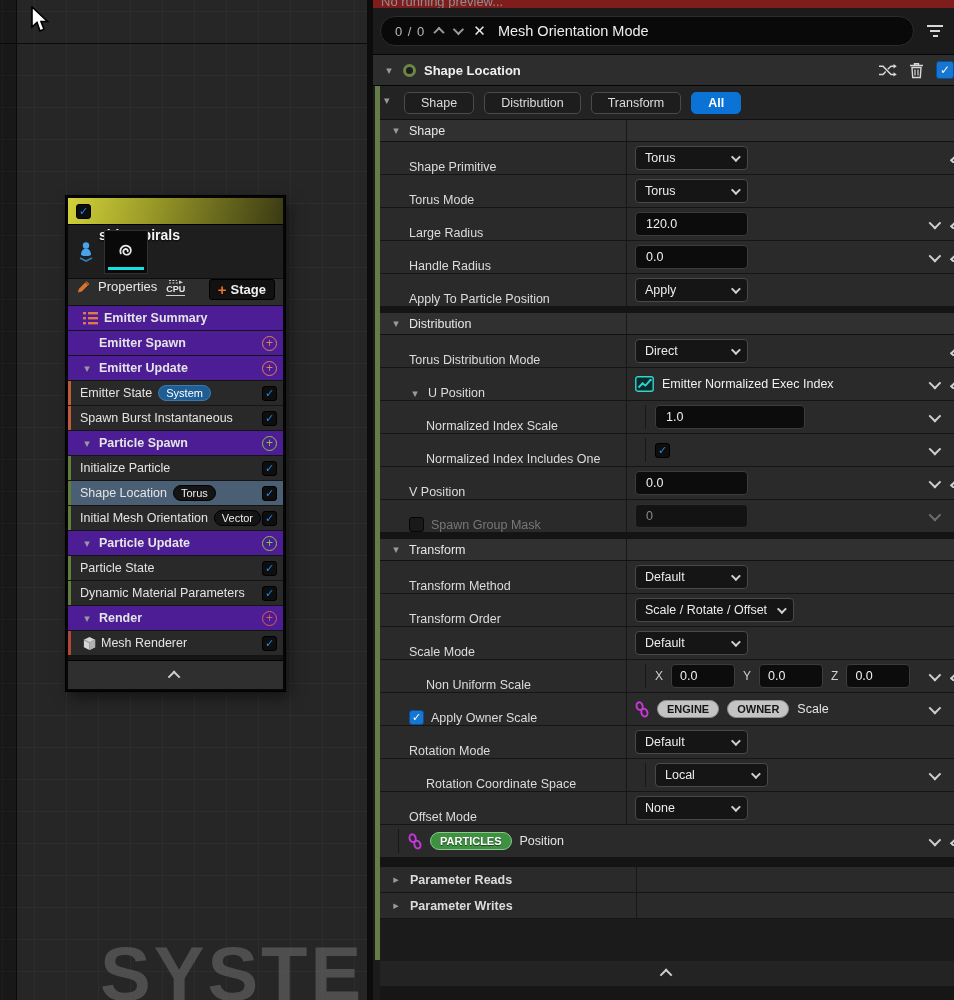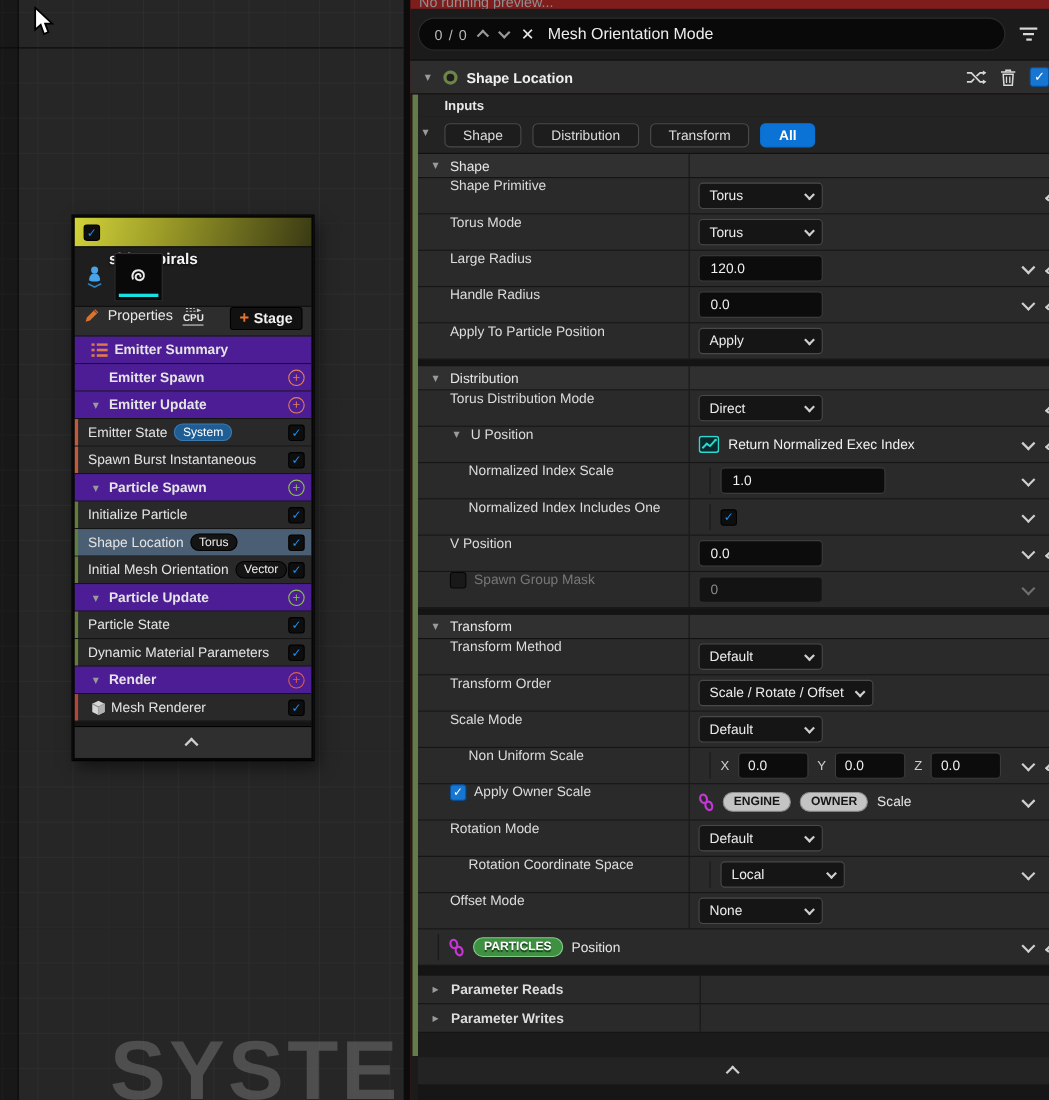--- a/index.html
+++ b/index.html
@@ -90,21 +90,21 @@
   .fpill{height:22px;display:flex;align-items:center;padding:0 16px;border-radius:5px;background:#1d1d1d;border:1px solid #4a4a4a;color:#dcdcdc;font-size:12.5px;}
   .fpill.active{background:#0b72d6;border-color:#0b72d6;color:#fff;font-weight:bold;}
 
   .drows{flex:1;display:flex;flex-direction:column;}
   .gap{height:6px;background:#141414;}
   .gap2{height:9px;background:#141414;}
   .sechdr{height:22px;display:flex;align-items:center;background:#303030;border-bottom:1px solid #121212;}
   .sechdr .nc{height:100%;display:flex;align-items:center;}
   .drow{height:33px;display:flex;align-items:center;background:#2a2a2a;border-bottom:1px solid #151515;position:relative;}
   .drow.dim .nlbl{color:#777;}
-  .nc{width:247px;flex:0 0 247px;display:flex;align-items:flex-start;padding-left:29px;border-right:1px solid #181818;height:100%;gap:7px;}
+  .nc{width:247px;flex:0 0 247px;display:flex;align-items:flex-end;padding-left:29px;border-right:1px solid #181818;height:100%;gap:7px;}
   .nc.hdr{padding-left:10px;}
   .nc.ind{padding-left:46px;}
   .nlbl{font-size:12.5px;color:#dcdcdc;white-space:nowrap;}
   .sechdr .nlbl{color:#e6e6e6;}
   .vc{flex:1;display:flex;align-items:center;height:100%;padding-left:8px;position:relative;gap:8px;}
   .vc.ind{padding-left:28px;border-left:0;}
   .vc.ind:before{content:"";position:absolute;left:18px;top:4px;bottom:4px;width:1px;background:#181818;}
   .dd{min-width:113px;height:24px;background:#151515;border:1px solid #494949;border-radius:4px;display:flex;align-items:center;justify-content:space-between;gap:10px;padding:0 9px;color:#ececec;font-size:12.5px;white-space:nowrap;}
   .dd .cv{width:7px;height:7px;border-right:2px solid #cfcfcf;border-bottom:2px solid #cfcfcf;transform:rotate(45deg) translateY(-2px);}
   .inp{width:113px;height:24px;background:#0c0c0c;border:1px solid #3c3c3c;border-radius:4px;display:flex;align-items:center;padding:0 10px;color:#f0f0f0;font-size:12.5px;}
@@ -319,23 +319,20 @@
               <path d="M3 5.5l.7 10h7.6l.7-10z" fill="none" stroke="#d8d8d8" stroke-width="1.4"></path>
               <path d="M6 7.5v6M9 7.5v6" stroke="#d8d8d8" stroke-width="1.2"></path>
             </svg>
         </span>
         <span class="modcb">✓</span>
       </span>
     </div>
 
     <div class="body-wrap">
       <div class="greenbar"></div>
-      <div class="inputsrow">
-        <span class="inputs-label">Inputs</span>
-      </div>
       <div class="filterrow">
         <span class="gutter-tri">▾</span>
         <span id="filter-buttons" style="display:flex;gap:10px;">
             <span class="fpill">Shape</span>
             <span class="fpill">Distribution</span>
             <span class="fpill">Transform</span>
             <span class="fpill active">All</span>
           </span>
       </div>
       <div class="drows" id="details-rows">
@@ -435,21 +432,21 @@
             </div>
             <div class="vc">
               <span>
                 <svg width="19" height="16" viewBox="0 0 19 16">
                   <rect x="0.8" y="0.8" width="17.4" height="14.4" rx="2" fill="#0b2a2d" stroke="#2fd8cc" stroke-width="1.4"></rect>
                   <polyline points="3.5,11.5 7.5,7.5 10.5,9.5 15.5,3.8" fill="none" stroke="#2fd8cc" stroke-width="1.8"></polyline>
                   <rect x="6.6" y="6.6" width="2" height="2" fill="#2fd8cc"></rect>
                   <rect x="14.6" y="3" width="2" height="2" fill="#2fd8cc"></rect>
                 </svg>
               </span>
-              <span class="exprtxt">Return Normalized Exec Index</span>
+              <span class="exprtxt">Emitter Normalized Exec Index</span>
               <span class="rchev"></span>
               <span class="cut">
                 <i></i>
               </span>
             </div>
           </div>
           <div class="drow">
             <div class="nc ind">
               <span class="nlbl">Normalized Index Scale</span>
             </div>

